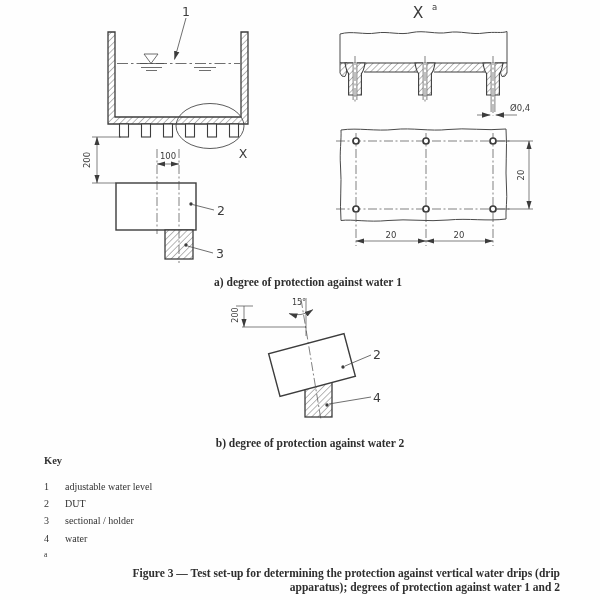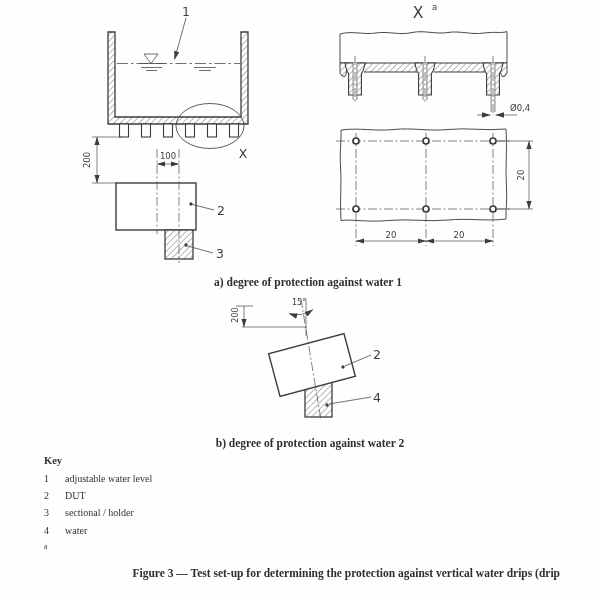--- a/index.html
+++ b/index.html
@@ -4,21 +4,21 @@
 <style>
   html,body{margin:0;padding:0;background:#fff;}
   .page{position:relative;width:600px;height:600px;background:#fefefe;overflow:hidden;
         font-family:"Liberation Serif", serif;color:#303030;}
   svg.art{position:absolute;left:0;top:0;}
   svg text{font-family:"DejaVu Sans", sans-serif;fill:#3c3c3c;}
   .cap{position:absolute;width:600px;text-align:center;font-weight:bold;font-size:11.5px;color:#2e2e2e;}
   #capA{top:276px;left:8px;}
   #capB{top:437px;left:10px;}
   .keyblock{position:absolute;left:44px;top:455px;font-size:10px;color:#333;}
-  .key-title{font-weight:bold;font-size:10.5px;margin-bottom:4px;}
+  .key-title{font-weight:bold;font-size:10.5px;margin-bottom:12px;}
   .krow{display:flex;line-height:17.2px;}
   .kref{width:21px;flex:none;}
   .kref.sup{font-size:7.5px;line-height:15px;}
   .figcap{position:absolute;top:566px;left:40px;width:520px;text-align:right;
           font-weight:bold;font-size:11.5px;line-height:14px;color:#2e2e2e;}
 </style>
 </head>
 <body>
 
 <div class="page">
@@ -195,15 +195,16 @@
     <span class="kref">4</span>
     <span>water</span>
   </div>
   <div class="krow">
     <span class="kref sup">a</span>
   </div>
 </div>
 
 <div class="figcap">
   <div>Figure 3 — Test set-up for determining the protection against vertical water drips (drip</div>
+  <div>apparatus); degrees of protection against water 1 and 2</div>
 </div>
 
 </div>
 
 </body></html>

